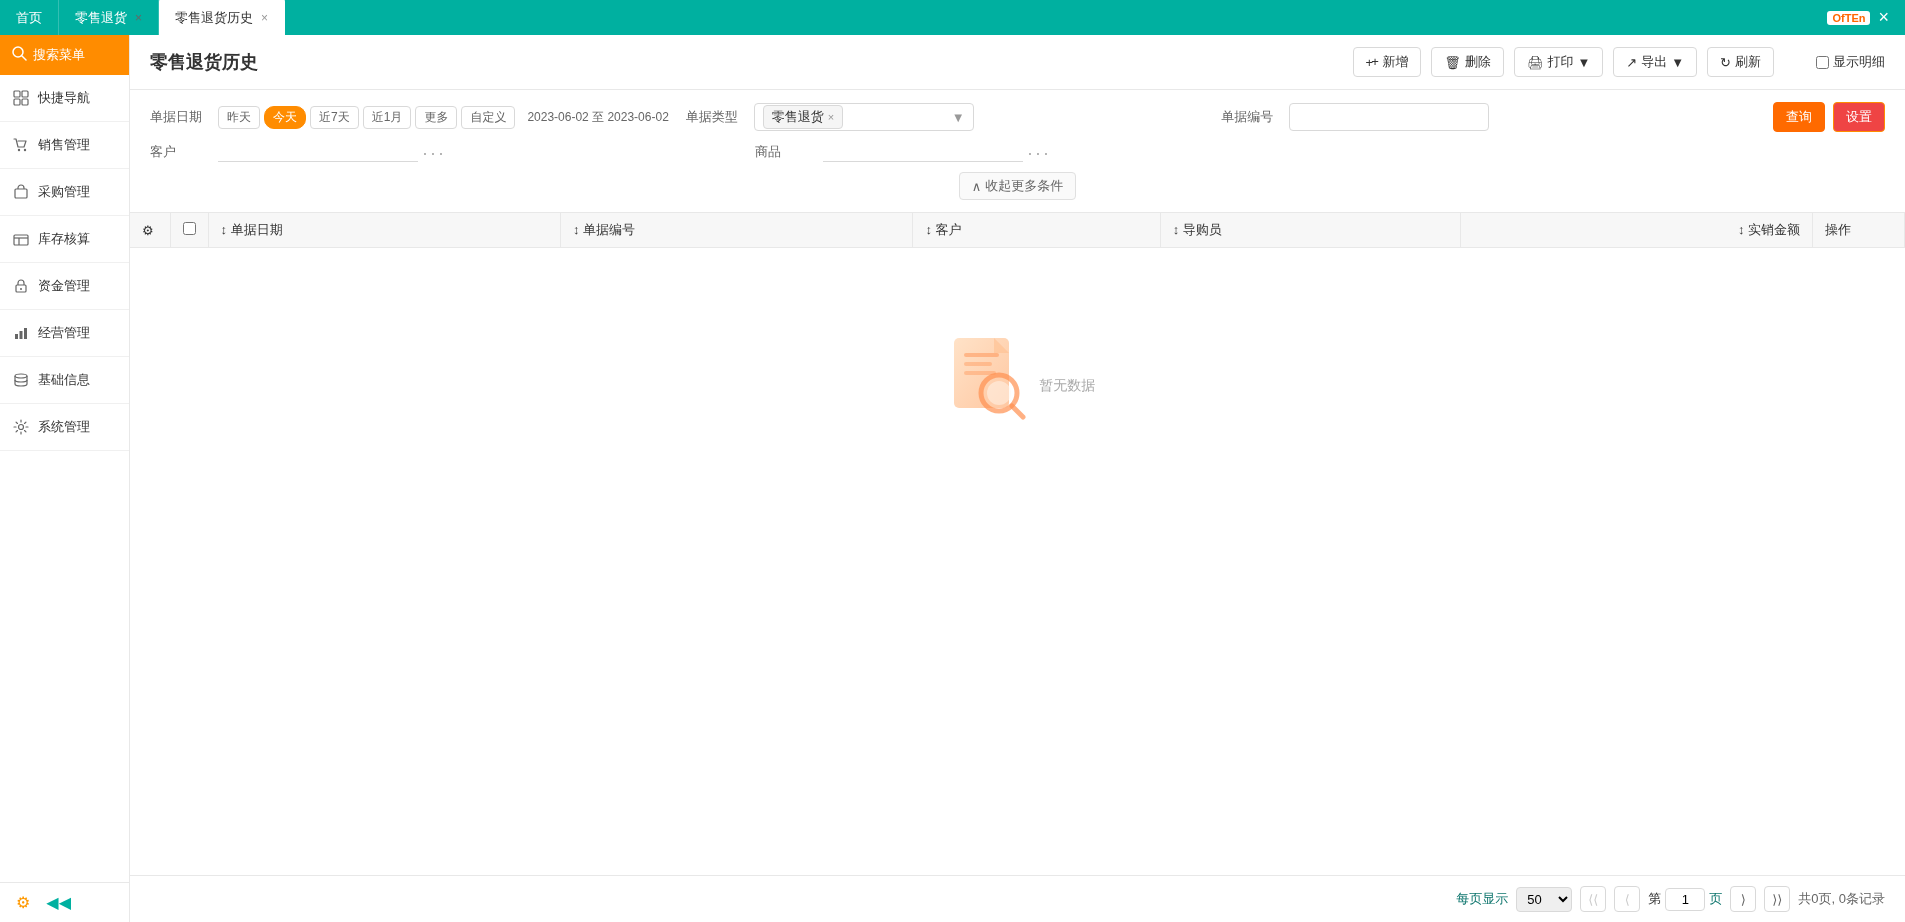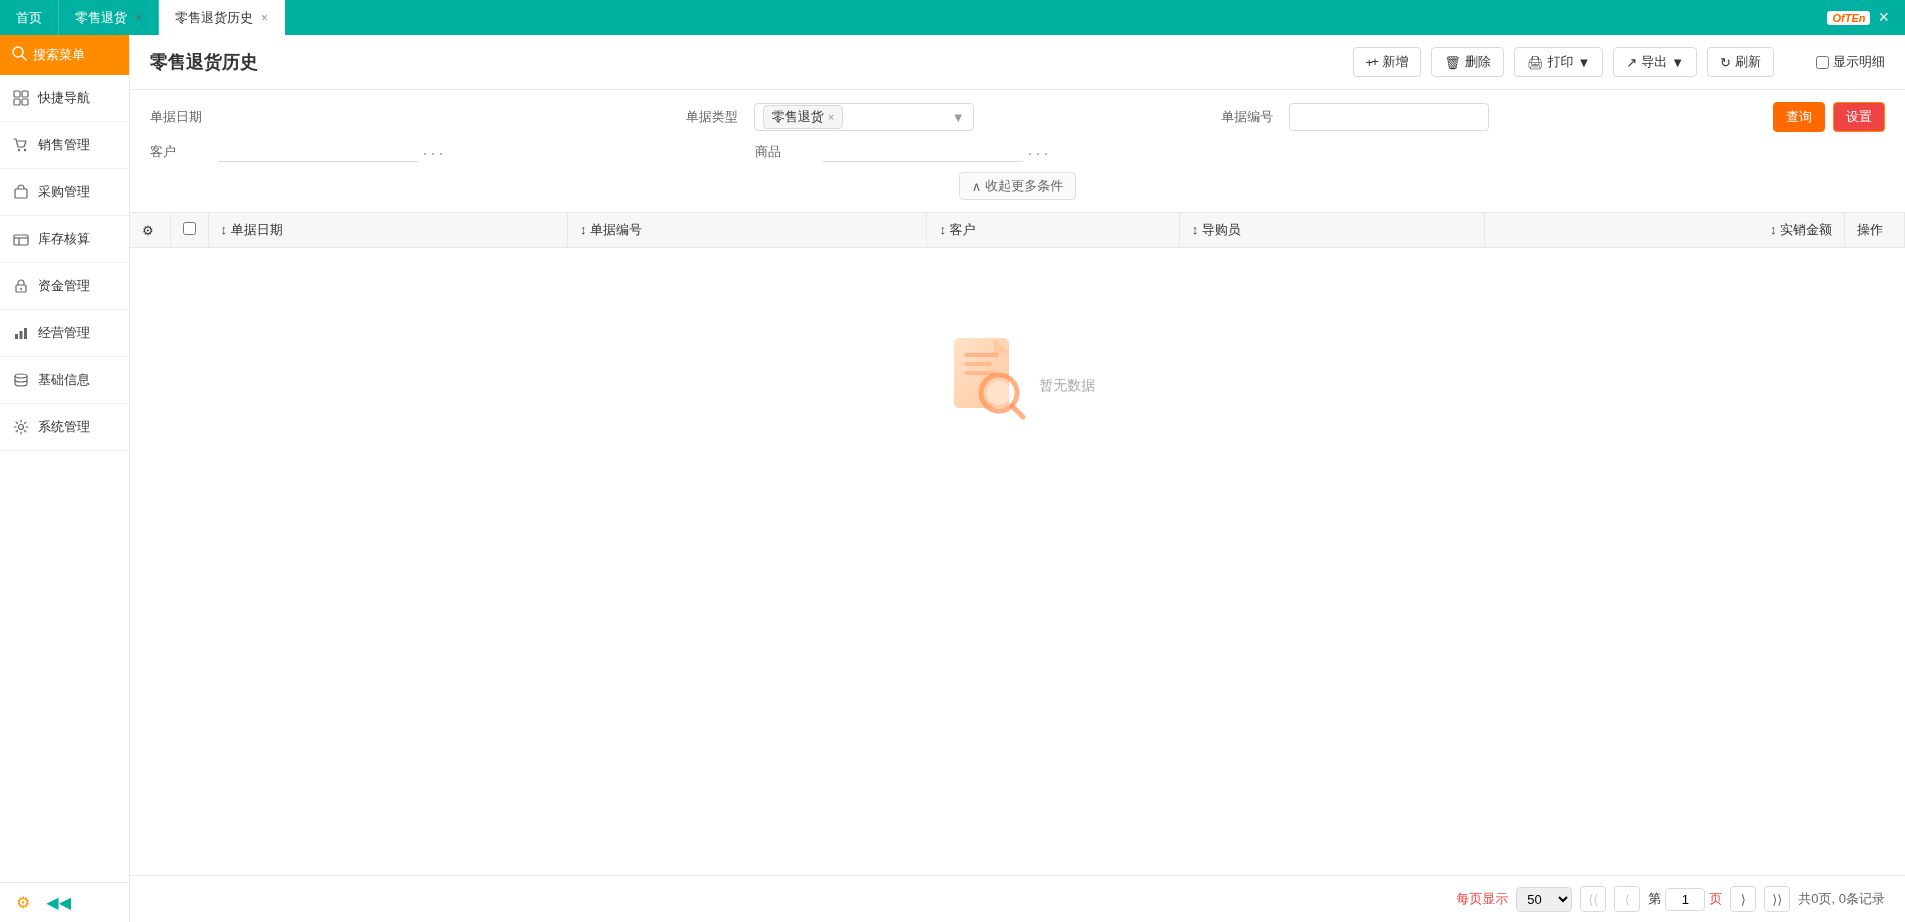--- a/index.html
+++ b/index.html
@@ -6,21 +6,21 @@
     body { font-family: 'Microsoft YaHei', Arial, sans-serif; font-size: 13px; background: #f5f5f5; color: #333; display: flex; flex-direction: column; height: 922px; overflow: hidden; }
 
     
     .top-bar { background: #00b0a0; display: flex; align-items: center; height: 35px; padding: 0 0 0 0; flex-shrink: 0; }
     .tab-item { display: flex; align-items: center; height: 40px; padding: 0 16px; color: #fff; font-size: 13px; cursor: pointer; border-right: 1px solid rgba(255,255,255,0.2); }
     .tab-item.active { background: #fff; color: #333; border-radius: 4px 4px 0 0; }
     .tab-item .tab-close { margin-left: 8px; font-size: 12px; color: #666; cursor: pointer; }
     .tab-item.active .tab-close { color: #999; }
     .top-bar-right { margin-left: auto; padding-right: 16px; display: flex; align-items: center; }
     .close-btn { color: #fff; font-size: 18px; cursor: pointer; }
-    .often-badge { background: #fff; color: #f60; font-size: 11px; padding: 1px 5px; border-radius: 3px; margin-right: 8px; font-style: italic; font-weight: bold; }
+    .often-badge { background: #fff; color: #f60; font-size: 11px; padding: 1px 5px; border-radius: 3px; margin-right: 8px; font-weight: bold; }
 
     
     .main-layout { display: flex; flex: 1; overflow: hidden; }
 
     
     .sidebar { width: 130px; background: #fff; border-right: 1px solid #e8e8e8; display: flex; flex-direction: column; flex-shrink: 0; }
     .sidebar-search { background: #ff8c00; padding: 8px 12px; display: flex; align-items: center; gap: 6px; color: #fff; font-size: 13px; cursor: pointer; height: 40px; }
     .sidebar-item { display: flex; align-items: center; gap: 8px; padding: 14px 12px; cursor: pointer; color: #333; font-size: 13px; border-bottom: 1px solid #f0f0f0; }
     .sidebar-icon { width: 18px; height: 18px; display: flex; align-items: center; justify-content: center; color: #666; flex-shrink: 0; }
     .sidebar-bottom { margin-top: auto; border-top: 1px solid #e8e8e8; display: flex; align-items: center; padding: 10px 16px; gap: 16px; }
@@ -57,30 +57,30 @@
     .dots { color: #aaa; font-size: 18px; line-height: 1; letter-spacing: 2px; }
     .collapse-btn { display: flex; align-items: center; gap: 4px; color: #666; font-size: 13px; cursor: pointer; padding: 4px 12px; border: 1px solid #e0e0e0; border-radius: 4px; background: #fafafa; width: fit-content; margin: 0 auto; }
 
     
     .table-container { flex: 1; overflow-y: auto; background: #fff; margin: 0; }
     .data-table { width: 100%; border-collapse: collapse; }
     .data-table th { background: #f7f7f7; border-bottom: 1px solid #e8e8e8; border-right: 1px solid #e8e8e8; padding: 8px 12px; font-size: 13px; font-weight: normal; color: #333; text-align: left; white-space: nowrap; }
     .data-table td { border-bottom: 1px solid #f0f0f0; border-right: 1px solid #f0f0f0; padding: 8px 12px; font-size: 13px; }
     .th-settings { width: 40px; text-align: center; }
     .th-checkbox { width: 36px; text-align: center; }
-    .th-action { width: 60px; text-align: center; }
+    .th-action { width: 92px; text-align: center; }
 
     
     .empty-state { display: flex; align-items: center; justify-content: center; padding: 80px 20px; }
     .empty-icon { width: 100px; height: 100px; margin-bottom: 16px; }
     .empty-text { color: #aaa; font-size: 14px; }
 
     
     .pagination { display: flex; align-items: center; justify-content: flex-end; padding: 10px 20px; background: #fff; border-top: 1px solid #e8e8e8; gap: 8px; flex-shrink: 0; }
-    .page-size-label { color: #ef4444; font-size: 13px; }
+    .page-size-label { color: #0f766e; font-size: 13px; }
     .page-size-select { border: 1px solid #d9d9d9; border-radius: 4px; padding: 3px 6px; font-size: 13px; }
     .page-nav-btn { width: 26px; height: 26px; border: 1px solid #d9d9d9; border-radius: 4px; background: #fff; cursor: pointer; display: flex; align-items: center; justify-content: center; font-size: 13px; color: #666; }
     .page-nav-btn:disabled { color: #ccc; cursor: not-allowed; }
     .page-input-group { display: flex; align-items: center; gap: 4px; }
     .page-input { width: 40px; border: 1px solid #d9d9d9; border-radius: 4px; padding: 3px 6px; font-size: 13px; text-align: center; }
     .page-total { color: #666; font-size: 13px; }
   </style>
 </head>
 <body>
 
@@ -235,20 +235,31 @@
           </label>
         </div>
       </div>
     </div>
 
     <div class="filter-area">
       <div class="filter-row">
 
         <div style="display:flex;align-items:center;gap:8px;flex:1;">
           <span class="filter-label">单据日期</span>
+          <div class="date-filter">
+            <div class="date-btns">
+              <button class="date-btn">昨天</button>
+              <button class="date-btn active">今天</button>
+              <button class="date-btn">近7天</button>
+              <button class="date-btn">近1月</button>
+              <button class="date-btn">更多</button>
+              <button class="date-btn">自定义</button>
+            </div>
+            <span class="date-range">2023-06-02 至 2023-06-02</span>
+          </div>
         </div>
 
         <div style="display:flex;align-items:center;gap:8px;flex:1;">
           <span class="filter-label">单据类型</span>
           <div class="filter-select" style="min-width:220px;">
             <div class="filter-tag">
               <span>零售退货</span>
               <span class="tag-close">×</span>
             </div>
             <span class="select-arrow">▼</span>

